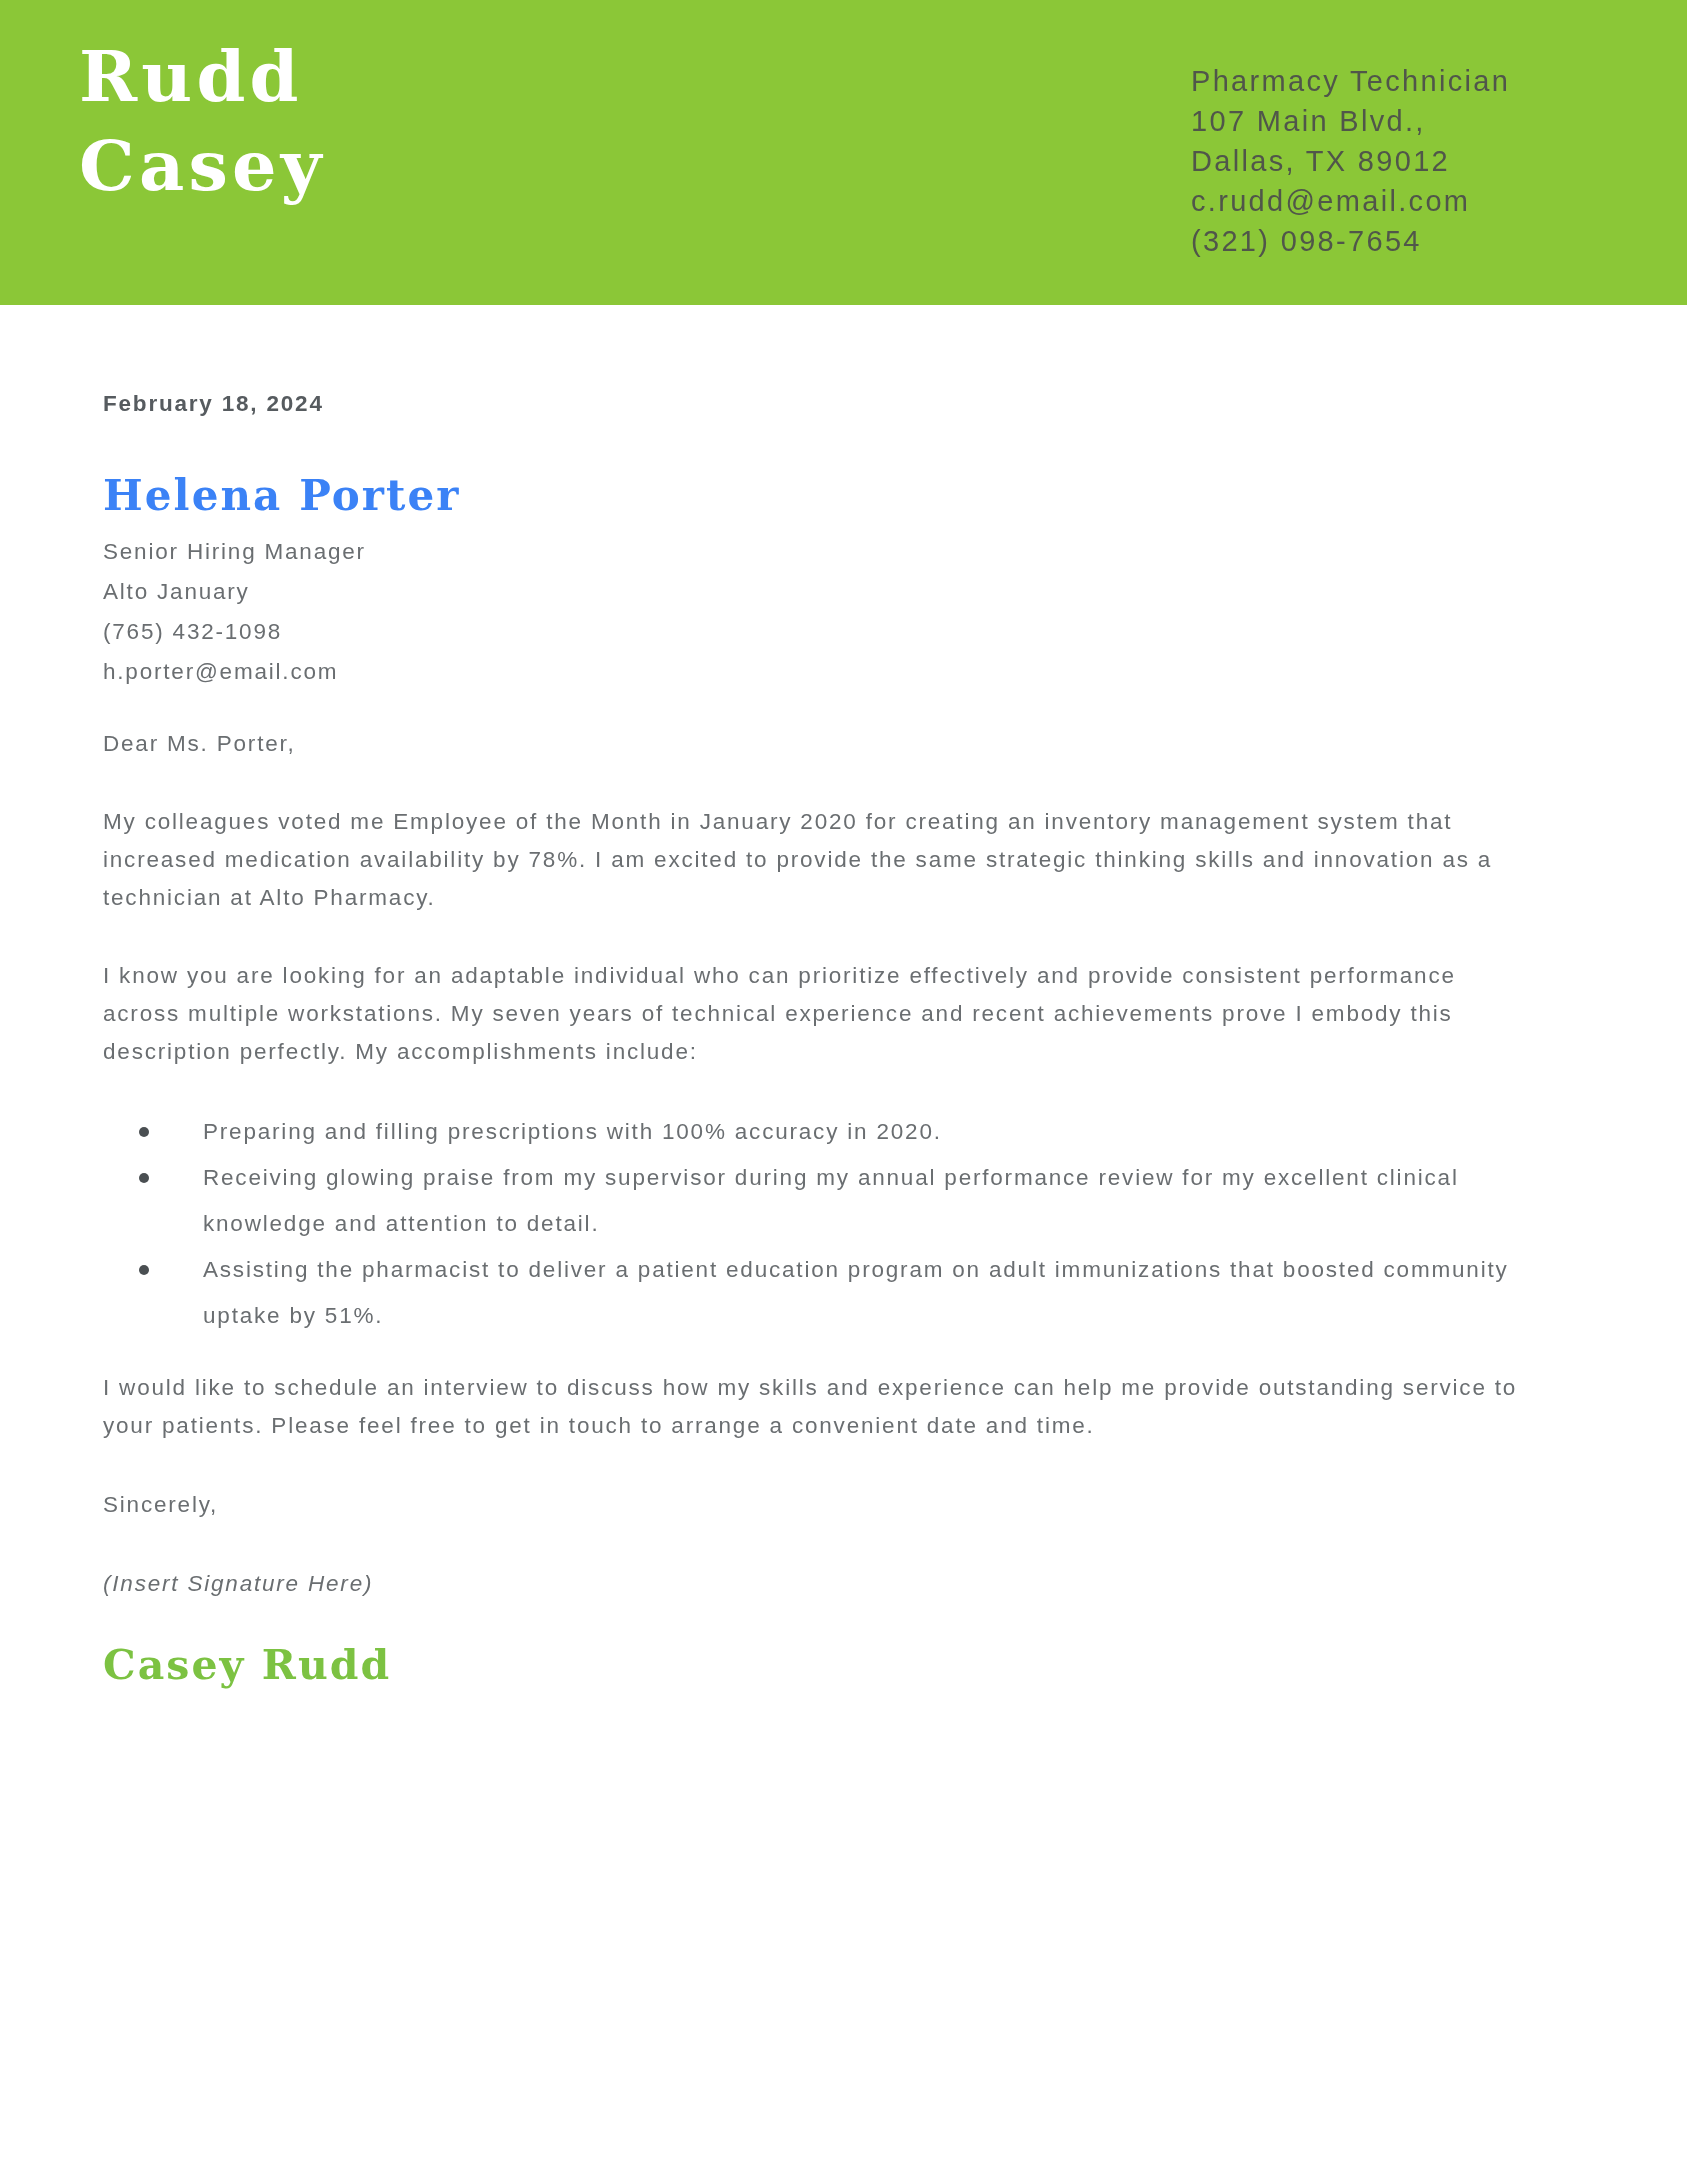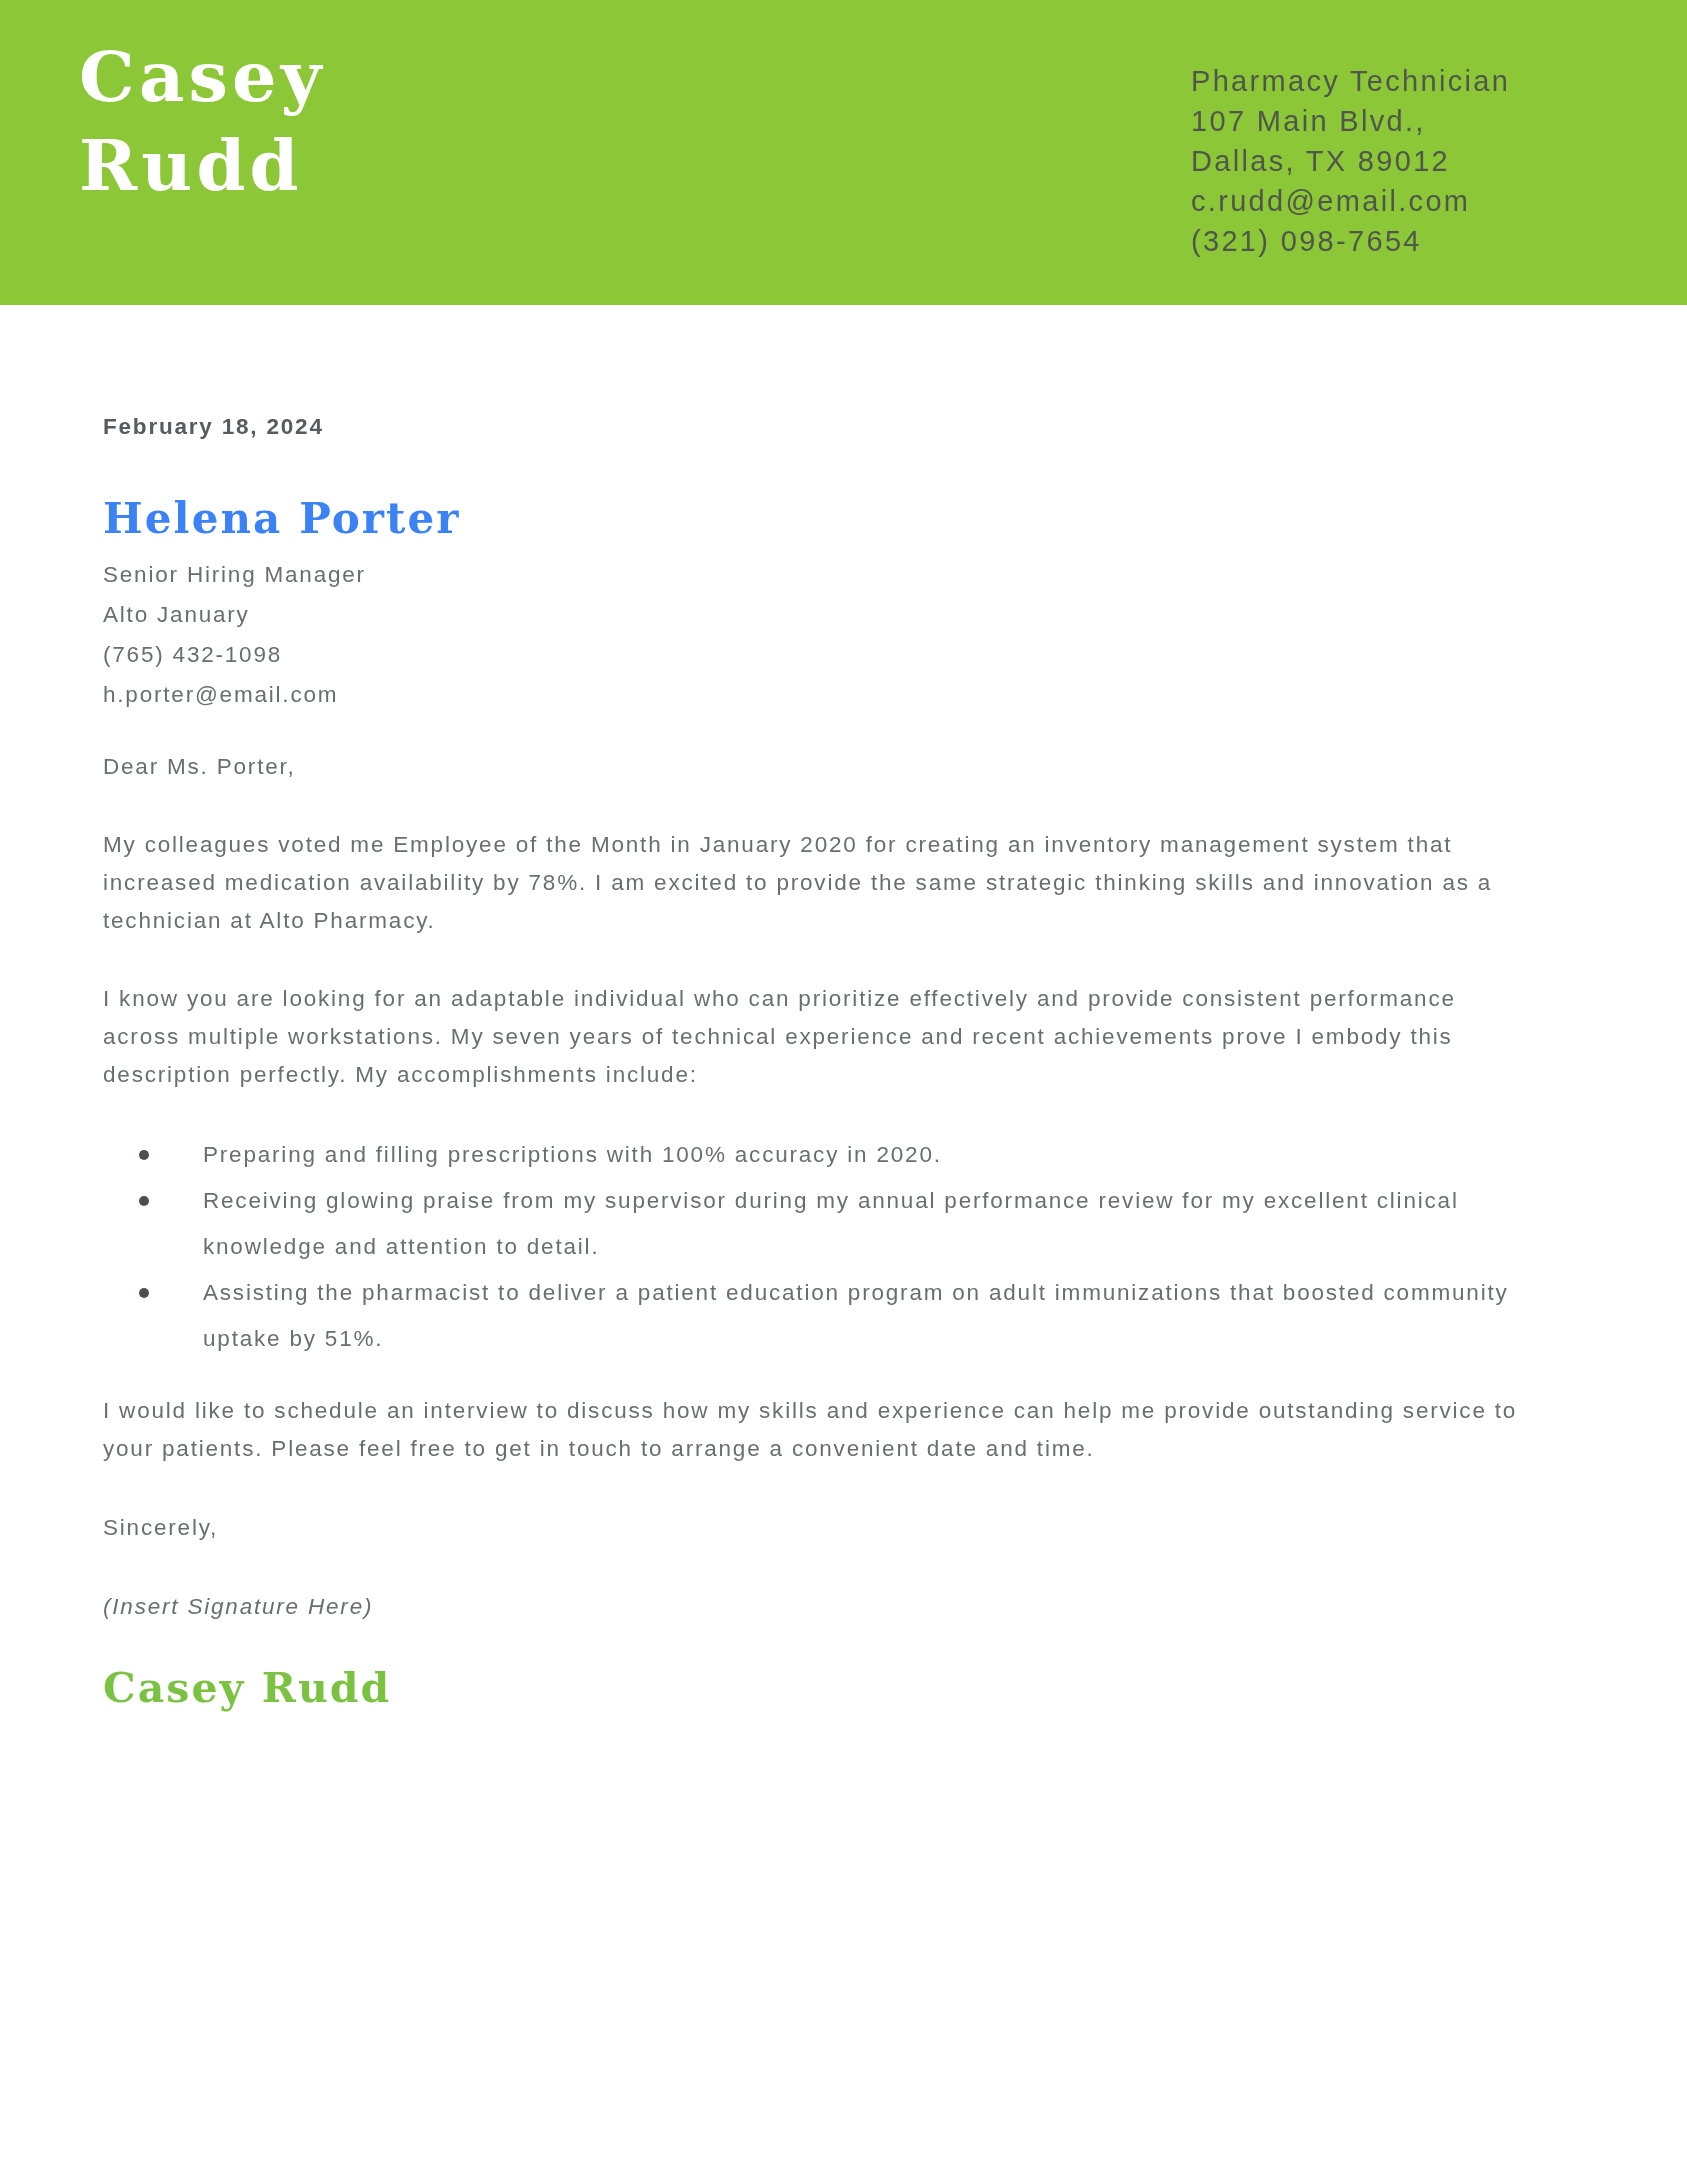--- a/index.html
+++ b/index.html
@@ -51,21 +51,21 @@
   
   .content {
     margin: 0 0 0 103px;
     max-width: 1416px;
     color: #6a6e71;
     font-size: 22.5px;
     line-height: 38px;
     letter-spacing: 0.08em;
   }
   .date {
-    margin: 105px 0 0 0;
+    margin: 82px 0 0 0;
     font-weight: bold;
     color: #565b5f;
     line-height: 34px;
   }
   .recipient-name {
     margin: 49px 0 0 0;
     font-family: "DejaVu Serif", "Liberation Serif", serif;
     font-weight: bold;
     font-size: 42px;
     line-height: 51px;
@@ -112,22 +112,22 @@
     color: #7cc242;
   }
 </style>
 </head>
 <body>
 
 <div class="page">
 
   <div class="banner">
     <div class="banner-name">
+      <span>Rudd</span>
       <span>Casey</span>
-      <span>Rudd</span>
     </div>
     <div class="banner-contact">
       <div>Pharmacy Technician</div>
       <div>107 Main Blvd.,</div>
       <div>Dallas, TX 89012</div>
       <div>c.rudd@email.com</div>
       <div>(321) 098-7654</div>
     </div>
   </div>
 

